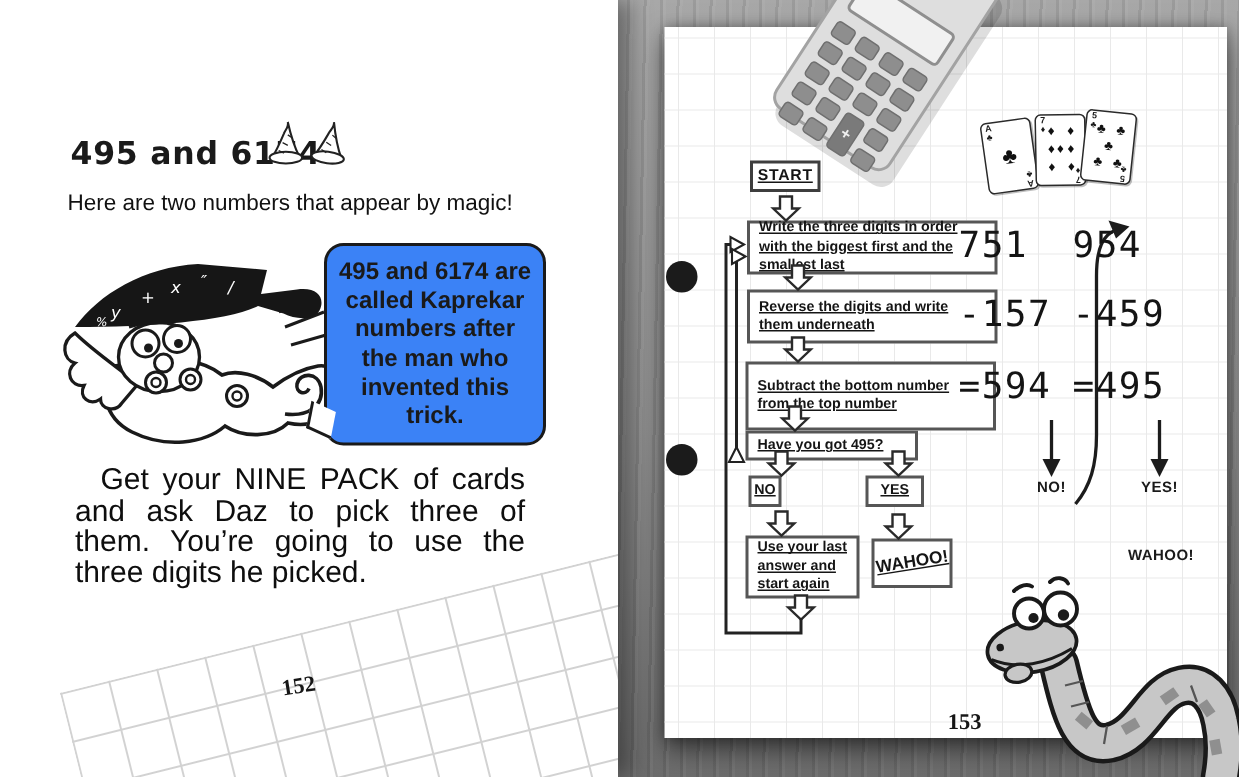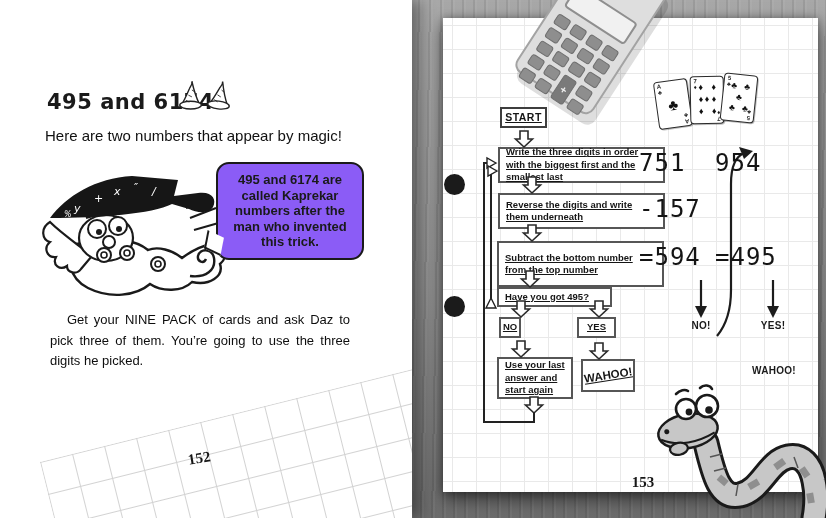--- a/index.html
+++ b/index.html
@@ -17,28 +17,28 @@
     background-image:linear-gradient(#d2d2d2 1.5px,transparent 1.5px),
                      linear-gradient(90deg,#d2d2d2 1.5px,transparent 1.5px);
     background-size:33px 33px;transform:rotate(-14deg);transform-origin:0 0;}
   .heading{position:absolute;left:47px;top:90px;margin:0;
     font-family:"DejaVu Sans",sans-serif;font-weight:bold;font-size:21px;letter-spacing:.5px;}
   .hat{position:absolute;top:78px;}
   .hat1{left:178px}
   .hat2{left:207px;transform:rotate(7deg)}
   .intro{position:absolute;left:45px;top:127px;margin:0;font-size:15px;color:#111;}
   .wizard{position:absolute;left:40px;top:152px;}
-  .bubble{position:absolute;left:216px;top:162px;width:130px;background:#8b5cf6;
+  .bubble{position:absolute;left:216px;top:162px;width:130px;background:#3b82f6;
     border:2.5px solid #1a1a1a;border-radius:13px;padding:8px 7px;z-index:3;
-    font-weight:bold;font-size:13px;line-height:1.2;text-align:center;}
+    font-weight:bold;font-size:16px;line-height:1.2;text-align:center;}
   .bubble::after{content:"";position:absolute;left:-13px;bottom:6px;width:16px;height:16px;
     background:#fff;border-left:2.5px solid #1a1a1a;border-bottom:2.5px solid #1a1a1a;
     transform:rotate(25deg) skew(14deg);}
   .bodytext{position:absolute;left:50px;top:310px;width:300px;margin:0;
-    font-size:13px;line-height:20.5px;text-indent:17px;text-align:justify;color:#0e0e0e;}
+    font-size:20px;line-height:20.5px;text-indent:17px;text-align:justify;color:#0e0e0e;}
   .pn{position:absolute;font-family:"Liberation Serif",serif;font-weight:bold;font-size:15px;color:#161616;}
   .pn-left{left:188px;top:450px;transform:rotate(-9deg);}
 
   
   .page-right{position:absolute;left:443px;top:18px;width:375px;height:474px;background:#fff;
     background-image:linear-gradient(#e9e9e9 1px,transparent 1px),
                      linear-gradient(90deg,#e9e9e9 1px,transparent 1px);
     background-size:24px 24px;background-position:9px 7px;
     box-shadow:0 8px 16px rgba(0,0,0,.5),0 0 8px rgba(0,0,0,.3);z-index:1;}
   .dot{position:absolute;left:1px;width:21px;height:21px;border-radius:50%;background:#1b1b1b;}
@@ -206,20 +206,21 @@
       <path d="M330 300 L324 288 L336 288 Z" fill="#1c1c1c"></path>
 
       <path d="M274 318 C284 306 288 292 288 272 L288 166 C288 148 292 138 302 135" fill="none" stroke="#1c1c1c" stroke-width="2.2"></path>
       <path d="M310 133 L296 129 L301 141 Z" fill="#1c1c1c"></path>
     </svg>
 
     <span class="ex exc1 exr1">751</span>
     <span class="ex exc1 exr2">-157</span>
     <span class="ex exc1 exr3">=594</span>
     <span class="ex exc2 exr1">954</span>
+    <span class="ex exc2 exr2">-459</span>
     <span class="ex exc2 exr3">=495</span>
     <span class="exlabel lab-no">NO!</span>
     <span class="exlabel lab-yes">YES!</span>
     <span class="exlabel lab-wahoo">WAHOO!</span>
 
     <div class="card card1">
       <span class="corner tl"><b>A</b><i>♣</i></span>
       <span class="pip big" style="left:8px;top:16px">♣</span>
       <span class="corner br"><b>A</b><i>♣</i></span>
     </div>

